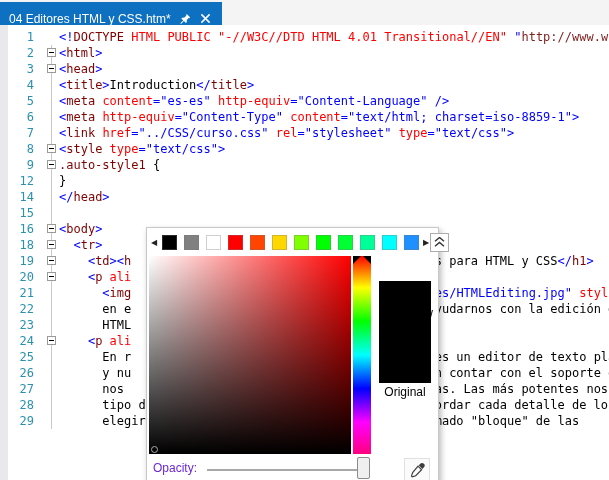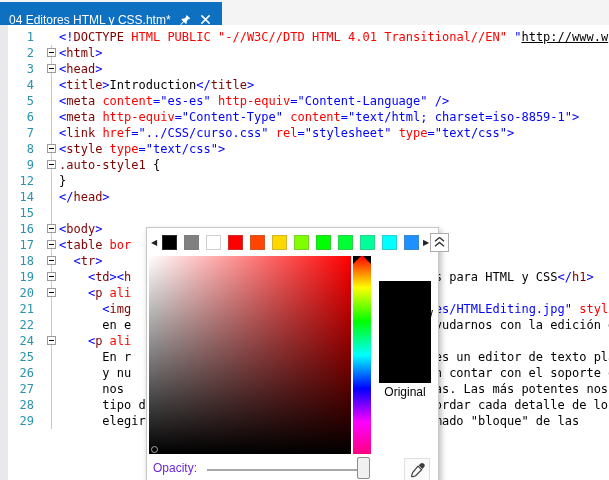--- a/index.html
+++ b/index.html
@@ -1,19 +1,19 @@
 <!DOCTYPE html>
 <html><head>
 <meta charset="utf-8">
 <style>
   html,body{margin:0;padding:0;}
   body{width:609px;height:480px;overflow:hidden;background:#fff;
        font-family:"Liberation Sans",sans-serif;position:relative;}
   
-  .tabbar{position:relative;height:41px;background:#f4f4f5;border-bottom:4px solid #404040;box-sizing:border-box;}
+  .tabbar{position:relative;height:41px;background:#f4f4f5;border-bottom:6px solid #404040;box-sizing:border-box;}
   .tab{position:absolute;left:0;top:2px;bottom:0;background:#0e70c1;color:#fff;
        display:flex;align-items:center;gap:7px;padding:0 9px;font-size:12px;white-space:nowrap;}
   .tab .ticon{display:flex;align-items:center;justify-content:center;width:14px;height:14px;}
   
   .editor{position:absolute;left:0;top:25px;right:0;bottom:0;background:#fff;}
   .margin-strip{position:absolute;left:0;top:0;bottom:0;width:8px;background:#e9e9ec;}
   #lines{position:absolute;left:0;top:4px;right:0;}
   .row{display:flex;height:16px;align-items:stretch;}
   .lnum{width:40px;box-sizing:border-box;padding-right:6px;text-align:right;
         font-family:"DejaVu Sans Mono",monospace;font-size:12px;line-height:16px;color:#2b91af;}
@@ -21,21 +21,21 @@
   .bar.changed{background:#f2cb1d;}
   .fold{width:14px;position:relative;}
   .fold.guide::before{content:'';position:absolute;left:6px;top:0;bottom:0;width:1px;background:#c9c9c9;}
   .fold .box{position:absolute;top:3px;left:2px;width:9px;height:9px;background:#fff;
              border:1px solid #9a9a9a;box-sizing:border-box;}
   .fold .box::after{content:'';position:absolute;left:1px;right:1px;top:3px;height:1px;background:#000;}
   .codewrap{flex:1;position:relative;overflow:hidden;}
   .row.current .codewrap::after{content:'';position:absolute;inset:0;border:1px solid #cfcfcf;pointer-events:none;}
   pre.code{margin:0;font-family:"DejaVu Sans Mono",monospace;font-size:12px;line-height:16px;white-space:pre;}
   .sb{color:#0000ff;} .sm{color:#800000;} .sr{color:#ff0000;} .sk{color:#000;}
-  .su{color:#000000;text-decoration:underline;}
+  .su{color:#7f1d1d;}
   .cursor{display:inline-block;width:0;height:13px;border-left:1px solid #000;vertical-align:-2px;}
   
   .picker{position:absolute;left:146px;top:202px;width:293px;height:256px;background:#fff;
           border:1px solid #c8c8c8;box-sizing:border-box;box-shadow:2px 3px 6px rgba(0,0,0,.28);z-index:10;}
   .swrow{position:absolute;left:3px;top:5px;right:3px;height:18px;display:flex;align-items:center;}
   .sarrow{width:8px;font-size:8px;color:#222;text-align:center;cursor:pointer;flex:0 0 auto;}
   .swatch{width:15px;height:15px;margin-left:4px;margin-right:3px;flex:0 0 auto;
           border:1px solid rgba(120,120,120,.35);box-sizing:border-box;}
   .collapse{margin-left:auto;width:17px;height:17px;border:1px solid #acacac;background:#fff;
             display:flex;align-items:center;justify-content:center;flex:0 0 auto;}
@@ -189,30 +189,20 @@
         <div class="lnum">16</div>
         <div class="bar"></div>
         <div class="fold guide">
           <div class="box"></div>
         </div>
         <div class="codewrap">
           <pre class="code"><span class="sb">&lt;</span><span class="sm">body</span><span class="sb">&gt;</span></pre>
         </div>
       </div>
       <div class="row">
-        <div class="lnum">17</div>
-        <div class="bar"></div>
-        <div class="fold guide">
-          <div class="box"></div>
-        </div>
-        <div class="codewrap">
-          <pre class="code"><span class="sb">&lt;</span><span class="sm">table</span><span class="sk"> </span><span class="sr">bor</span></pre>
-        </div>
-      </div>
-      <div class="row">
         <div class="lnum">18</div>
         <div class="bar"></div>
         <div class="fold guide">
           <div class="box"></div>
         </div>
         <div class="codewrap">
           <pre class="code"><span class="sk">  </span><span class="sb">&lt;</span><span class="sm">tr</span><span class="sb">&gt;</span></pre>
         </div>
       </div>
       <div class="row">
@@ -242,20 +232,28 @@
         <div class="codewrap">
           <pre class="code"><span class="sk">      </span><span class="sb">&lt;</span><span class="sm">img</span><span class="sk">                                         </span><span class="sb">ges/HTMLEditing.jpg"</span><span class="sk"> </span><span class="sr">style</span></pre>
         </div>
       </div>
       <div class="row">
         <div class="lnum">22</div>
         <div class="bar"></div>
         <div class="fold guide"></div>
         <div class="codewrap">
           <pre class="code"><span class="sk">      en e</span><span class="sk">                                         </span><span class="sk">ayudarnos con la edición d</span></pre>
+        </div>
+      </div>
+      <div class="row">
+        <div class="lnum">23</div>
+        <div class="bar"></div>
+        <div class="fold guide"></div>
+        <div class="codewrap">
+          <pre class="code"><span class="sk">      HTML</span></pre>
         </div>
       </div>
       <div class="row">
         <div class="lnum">24</div>
         <div class="bar"></div>
         <div class="fold guide">
           <div class="box"></div>
         </div>
         <div class="codewrap">
           <pre class="code"><span class="sk">    </span><span class="sb">&lt;</span><span class="sm">p</span><span class="sk"> </span><span class="sr">ali</span></pre>

